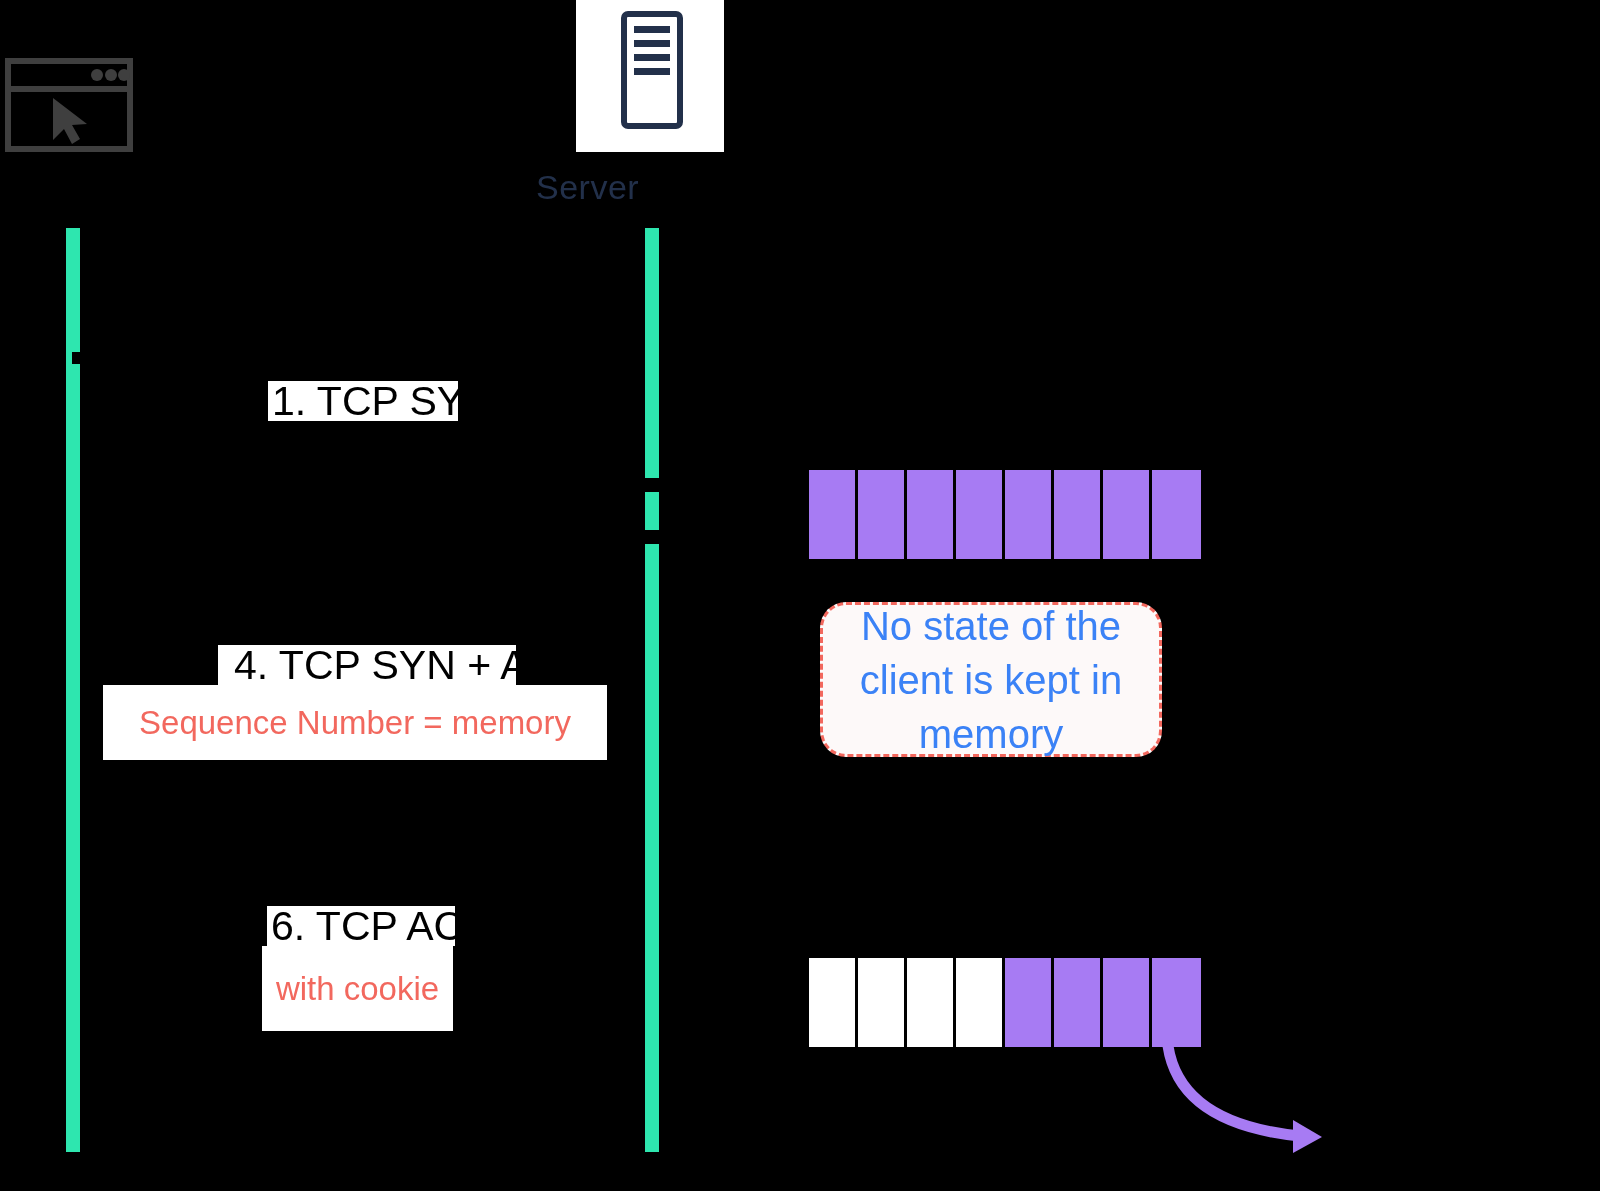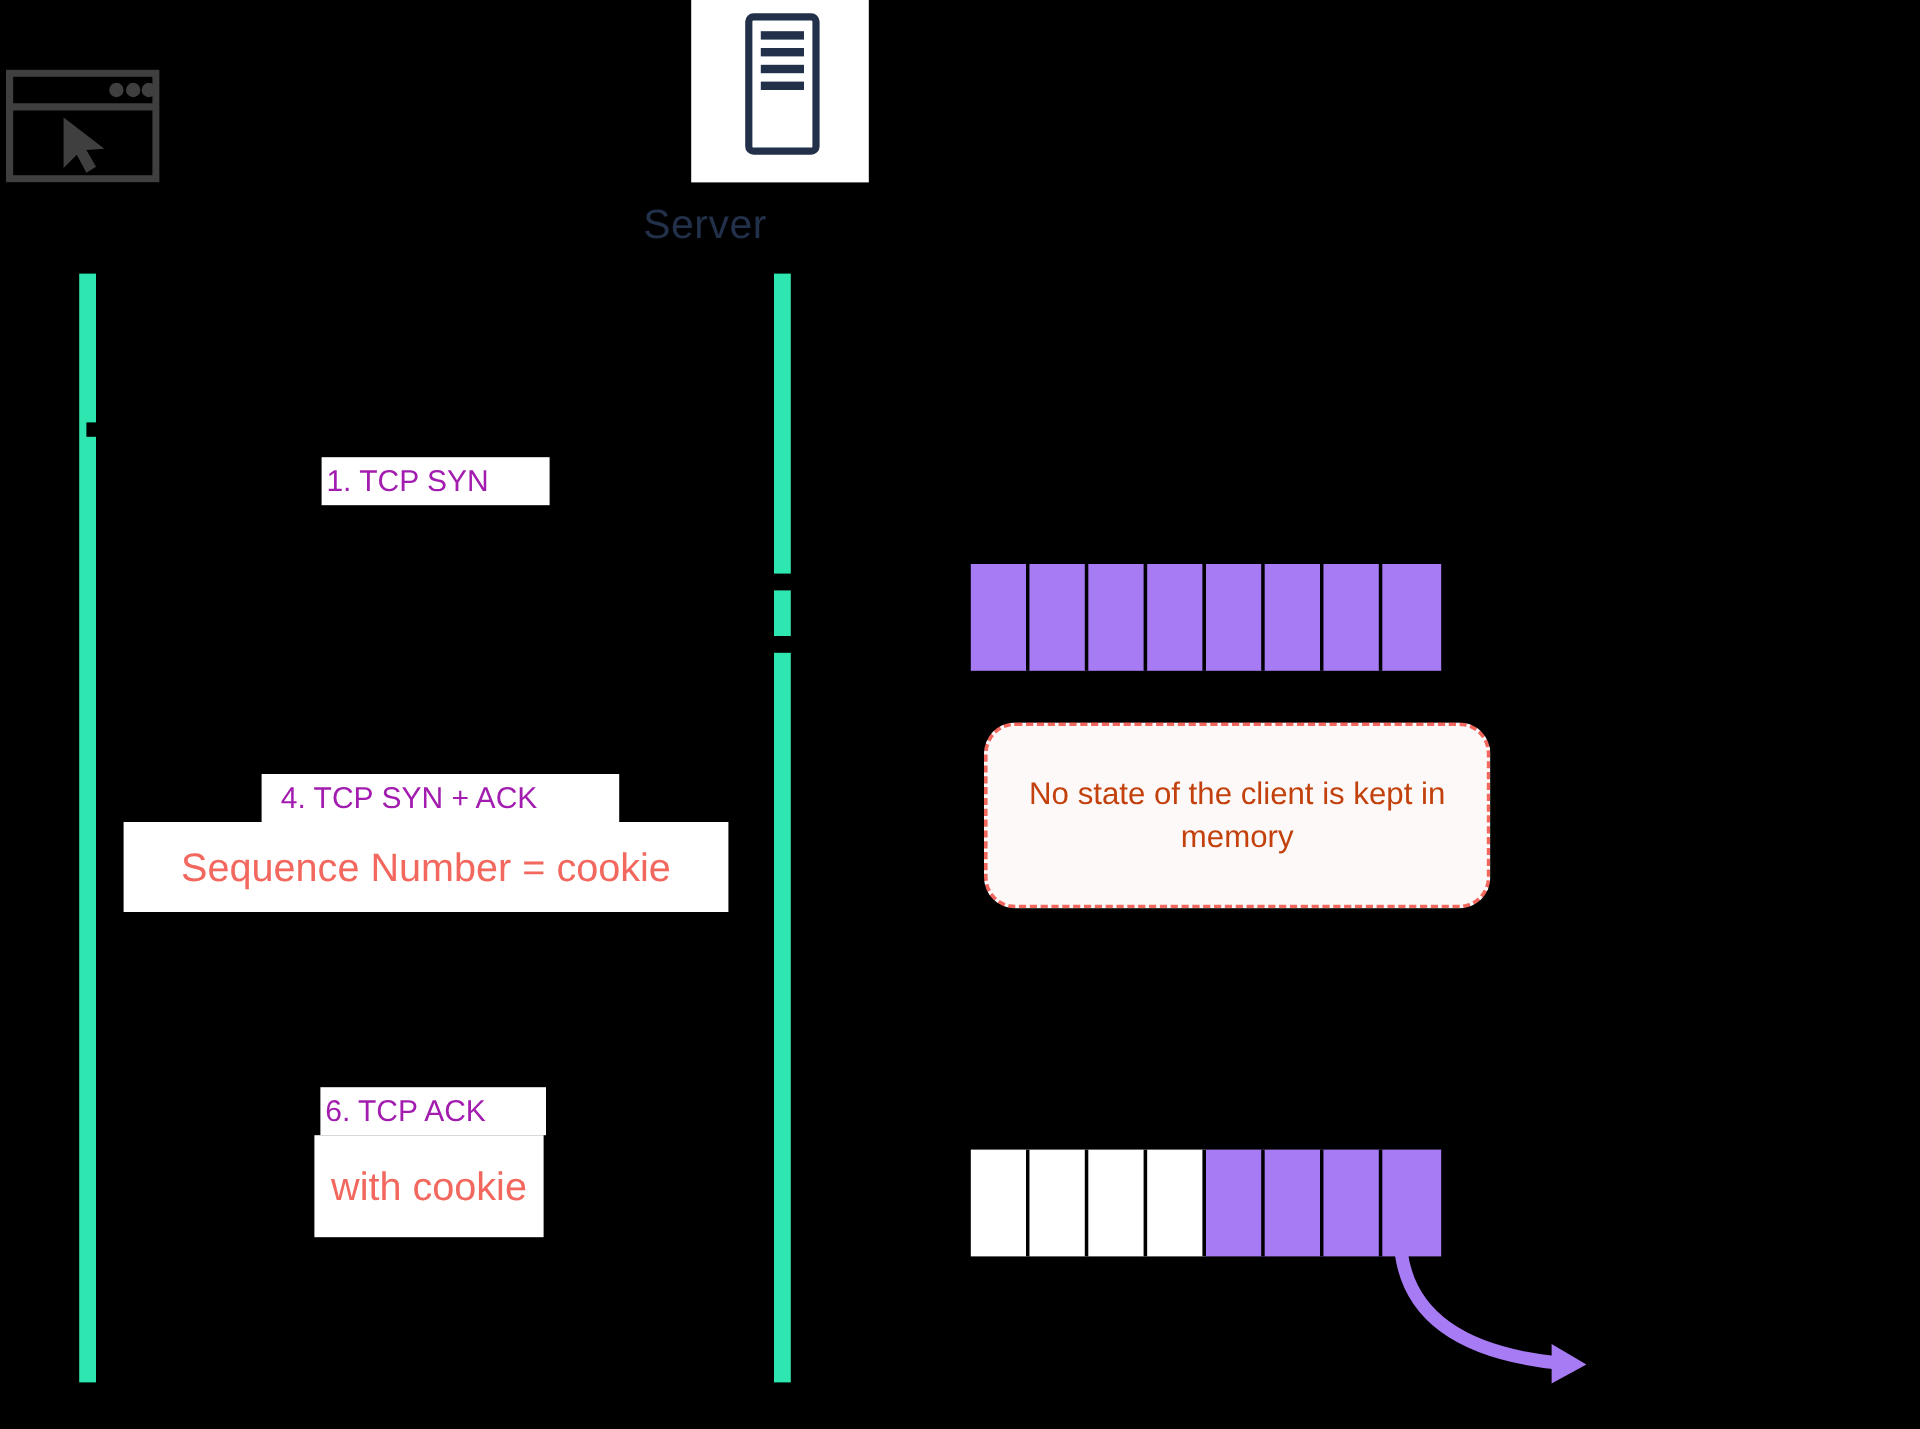--- a/index.html
+++ b/index.html
@@ -50,21 +50,21 @@
 
   
   .msg-box {
     position: absolute;
     background: #FFFFFF;
     display: flex;
     align-items: center;
     white-space: nowrap;
     box-sizing: border-box;
   }
-  .msg-black { color: #a21caf; font-size: 25px; }
+  .msg-black { color: #000000; font-size: 41px; }
   .msg-red   { color: #F2685E; font-size: 33px; }
 
   #msg1-box      { left: 268px; top: 381px; width: 190px; height: 40px; padding-left: 4px; }
   #msg4-box      { left: 218px; top: 645px; width: 298px; height: 40px; padding-left: 16px; }
   #msg4-sub-box  { left: 103px; top: 685px; width: 504px; height: 75px; justify-content: center; }
   #msg5-box      { left: 267px; top: 906px; width: 188px; height: 40px; padding-left: 4px; }
   #msg5-sub-box  { left: 262px; top: 946px; width: 191px; height: 85px; justify-content: center; }
 
   
   .notch {
@@ -90,31 +90,31 @@
   .cell.filled { background: #A77BF3; }
   .cell.empty  { background: #FFFFFF; }
 
   #cells-top    { left: 806px; top: 467px; width: 398px; height: 95px; }
   #cells-bottom { left: 806px; top: 955px; width: 398px; height: 95px; }
 
   
   #callout {
     position: absolute;
     left: 820px; top: 602px;
-    width: 422px; height: 155px;
+    width: 342px; height: 155px;
     background: #FDF9F9;
     border: 3px dashed #F2685E;
     border-radius: 26px;
     box-sizing: border-box;
     display: flex;
     align-items: center;
     justify-content: center;
     text-align: center;
-    color: #c2410c;
-    font-size: 26px;
+    color: #3b82f6;
+    font-size: 40px;
     line-height: 1.35;
     padding: 0 14px;
   }
 
   
   #purple-arrow {
     position: absolute;
     left: 1150px; top: 1040px;
     width: 200px; height: 120px;
   }
@@ -149,21 +149,21 @@
   </div>
   <div id="server-label">Server</div>
 
   <div class="notch" style="left:72px; top:352px; width:12px; height:12px;"></div>
   <div class="notch" style="left:640px; top:478px; width:20px; height:14px;"></div>
   <div class="notch" style="left:640px; top:530px; width:20px; height:14px;"></div>
 
   <div class="msg-box msg-black" id="msg1-box">1. TCP SYN</div>
 
   <div class="msg-box msg-black" id="msg4-box">4. TCP SYN + ACK</div>
-  <div class="msg-box msg-red" id="msg4-sub-box">Sequence Number = cookie</div>
+  <div class="msg-box msg-red" id="msg4-sub-box">Sequence Number = memory</div>
 
   <div class="msg-box msg-black" id="msg5-box">6. TCP ACK</div>
   <div class="msg-box msg-red" id="msg5-sub-box">with cookie</div>
 
   <div class="cell-row" id="cells-top">
       <div class="cell filled"></div>
       <div class="cell filled"></div>
       <div class="cell filled"></div>
       <div class="cell filled"></div>
       <div class="cell filled"></div>

